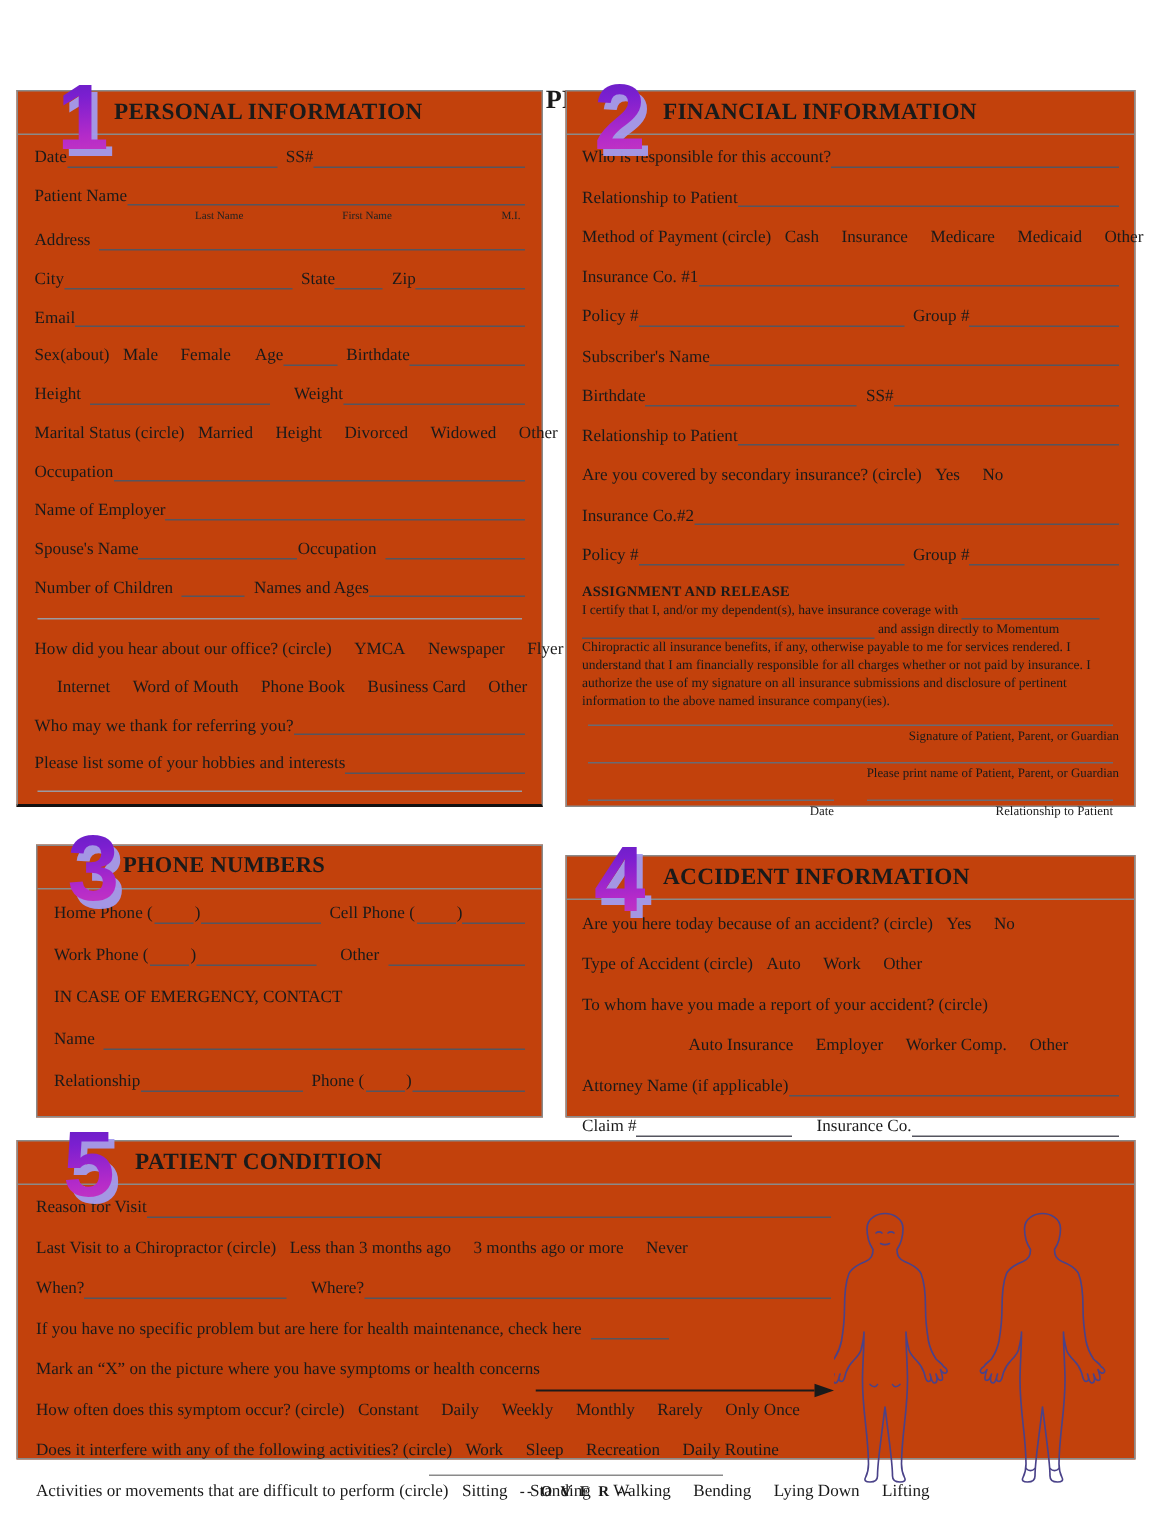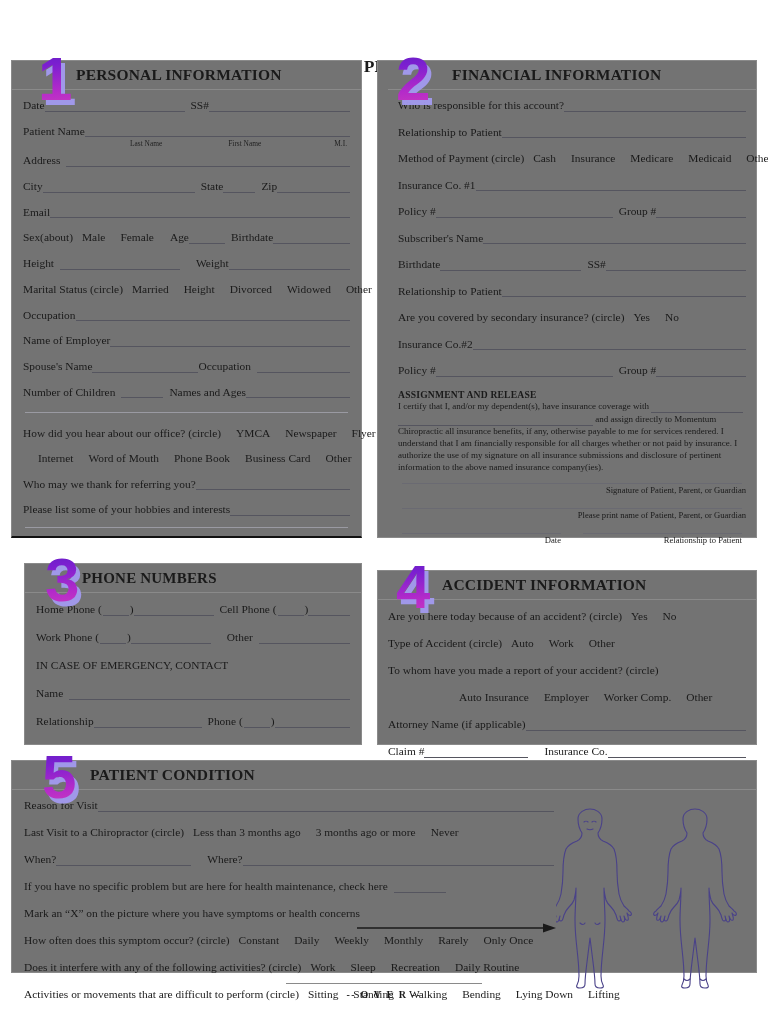--- a/index.html
+++ b/index.html
@@ -25,21 +25,21 @@
     font-weight: bold;
     letter-spacing: 0.1px;
     font-family: "Liberation Serif", "DejaVu Serif", serif;
     margin-top: 28px;
   }
 
   
   .sec {
     position: absolute;
     border: 1px solid #8a8a8a;
-    background: #737373;
+    background: #c2410c;
   }
   .sec.thick-bottom { border-bottom: 2.5px solid #111; }
 
   .sec-head {
     position: relative;
     height: 29px;
     border-bottom: 1px solid #8a8a8a;
   }
   .sec-head h2 {
     margin: 0;
@@ -110,21 +110,21 @@
   .sub span { position: relative; }
 
   
   #sec1 { left: 11px; top: 60px; width: 351px; height: 478px; }
   #sec1 .body .row { margin-bottom: 13.2px; }
   #sec1 .body .row.tight { margin-bottom: 2px; }
 
   .blankline { border-bottom: 1px solid #9a9aa2; height: 1px; margin: 0 2px 14px 2px; }
 
   
-  #sec2 { left: 377px; top: 60px; width: 380px; height: 478px; padding-left: 10px; }
+  #sec2 { left: 377px; top: 60px; width: 380px; height: 478px; }
   #sec2 .body { padding: 9px 10px 6px 10px; }
   #sec2 .body .row { margin-bottom: 14px; }
 
   .ar-title {
     font-size: 9.6px;
     font-weight: bold;
     letter-spacing: .2px;
     margin-bottom: 1px;
   }
   .ar-text {

